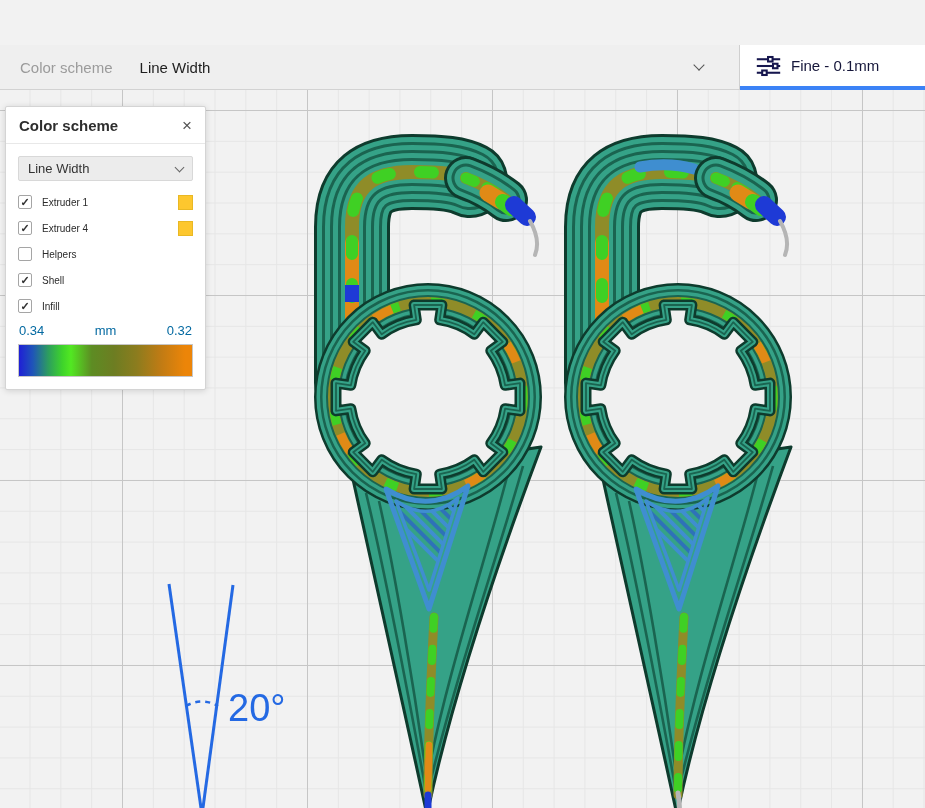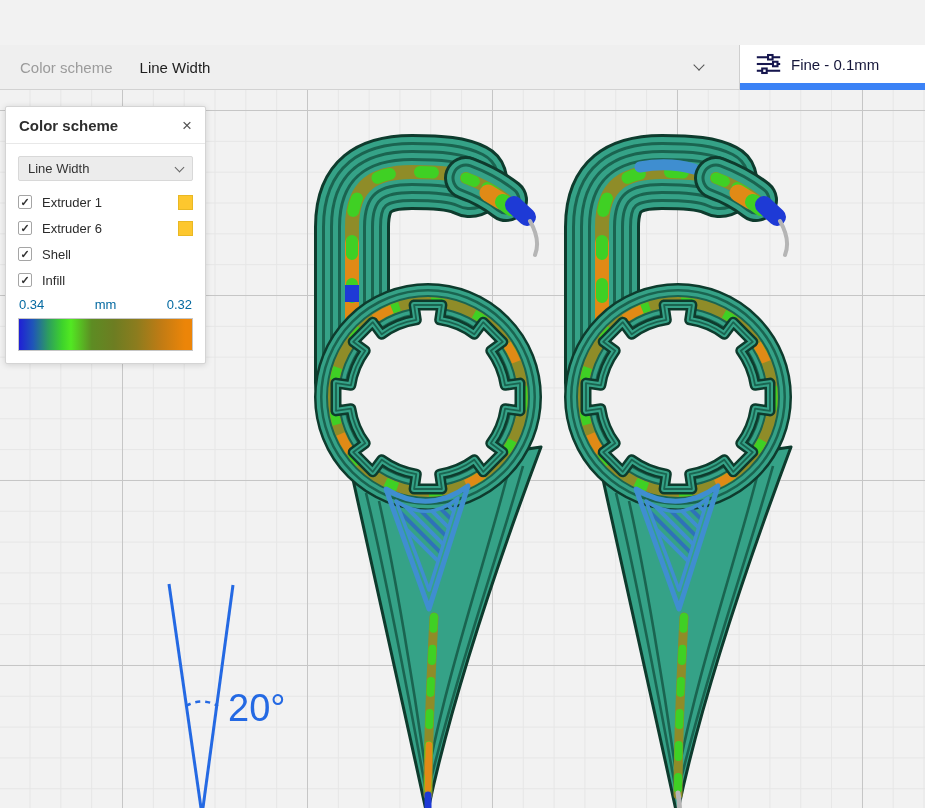--- a/index.html
+++ b/index.html
@@ -9,21 +9,21 @@
 
   
   .topbar { position:absolute; top:0; left:0; width:925px; height:45px; display:flex; z-index:30; }
   .tb-left { width:740px; height:45px; background:#efefef; border-bottom:1px solid #d2d2d2;
              border-right:1px solid #cfcfcf; display:flex; align-items:center; padding-left:20px; cursor:pointer; }
   .tb-label { font-size:15px; color:#9b9b9b; }
   .tb-value { font-size:15px; color:#1f1f1f; margin-left:27px; }
   .chev { width:8px; height:8px; border-right:1.7px solid #555; border-bottom:1.7px solid #555;
           transform:rotate(45deg); margin-top:-4px; }
   .tb-left .chev { margin-left:auto; margin-right:36px; }
-  .tb-right { flex:1; height:45px; background:#ffffff; border-bottom:7px solid #3b82f6;
+  .tb-right { flex:1; height:45px; background:#ffffff; border-bottom:4px solid #3b82f6;
               display:flex; align-items:center; padding-left:15px; gap:9px; cursor:pointer; }
   .sliders { width:27px; height:24px; }
   .tb-profile { font-size:15px; color:#15163a; }
 
   
   .canvas { position:absolute; top:45px; left:0; width:925px; height:763px;
     background-color:#f2f2f2;
     background-image:
       linear-gradient(#c6c6c6 1px, transparent 1px),
       linear-gradient(90deg, #c6c6c6 1px, transparent 1px),
@@ -46,21 +46,21 @@
             border-radius:2px; display:flex; align-items:center; justify-content:space-between;
             padding:0 9px; font-size:13px; color:#333; cursor:pointer; }
   .p-drop .chev { width:7px; height:7px; border-color:#666; margin-top:-3px; }
   .p-rows { padding:0 12px; }
   .p-row { height:26px; display:flex; align-items:center; cursor:pointer; }
   .cb { width:14px; height:14px; border:1px solid #a5a5a5; border-radius:2px; background:#fff;
         display:flex; align-items:center; justify-content:center; flex:none; }
   .cb i { font-style:normal; font-size:11px; font-weight:bold; color:#333; line-height:1;
           display:none; transform:translateY(-0.5px); }
   .cb.checked i { display:block; }
-  .rl { font-size:13px; color:#2b2b2b; margin-left:10px; }
+  .rl { font-size:10px; color:#2b2b2b; margin-left:10px; }
   .swatch { width:15px; height:15px; margin-left:auto; background:#fdc72e; border:1px solid #e9b824; }
   .p-scale { display:flex; justify-content:space-between; padding:0 13px; margin-top:4px;
              font-size:13px; color:#0369a1; }
   .p-grad { margin:6px 12px 12px 12px; height:33px; border:1px solid #c6c6c6;
     background:linear-gradient(90deg,#1f1fd6 0%,#1f55b8 8%,#2d9e5e 17%,#3ed32b 25%,#52e822 30%,
                #5d8c23 42%,#6d7d22 55%,#8c7c1e 68%,#c07b14 82%,#ec8508 96%); }
 </style>
 </head>
 <body>
 
@@ -231,22 +231,26 @@
         <span class="cb checked">
             <i>✓</i>
           </span>
         <span class="rl">Extruder 1</span>
         <span class="swatch"></span>
       </label>
       <label class="p-row">
         <span class="cb checked">
             <i>✓</i>
           </span>
-        <span class="rl">Extruder 6</span>
+        <span class="rl">Extruder 4</span>
         <span class="swatch"></span>
+      </label>
+      <label class="p-row">
+        <span class="cb"></span>
+        <span class="rl">Helpers</span>
       </label>
       <label class="p-row">
         <span class="cb checked">
             <i>✓</i>
           </span>
         <span class="rl">Shell</span>
       </label>
       <label class="p-row">
         <span class="cb checked">
             <i>✓</i>

